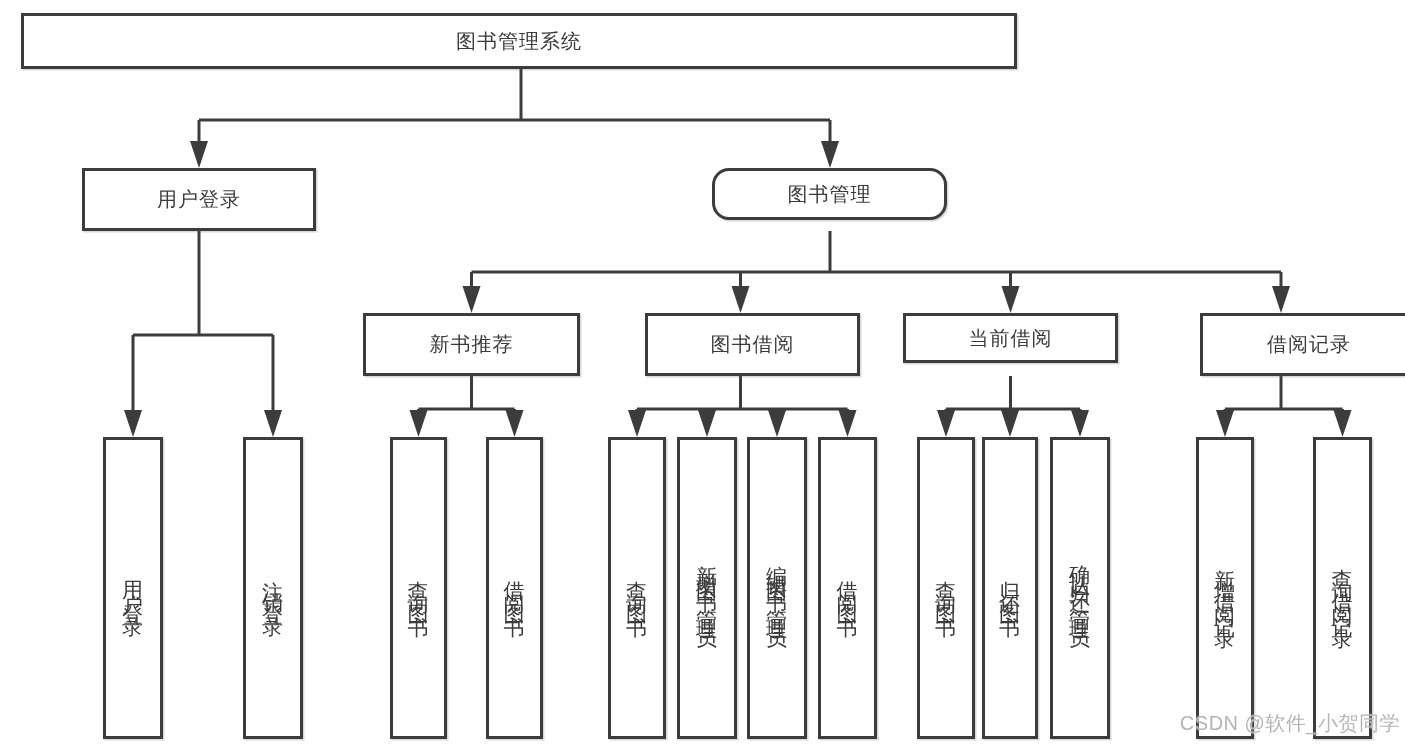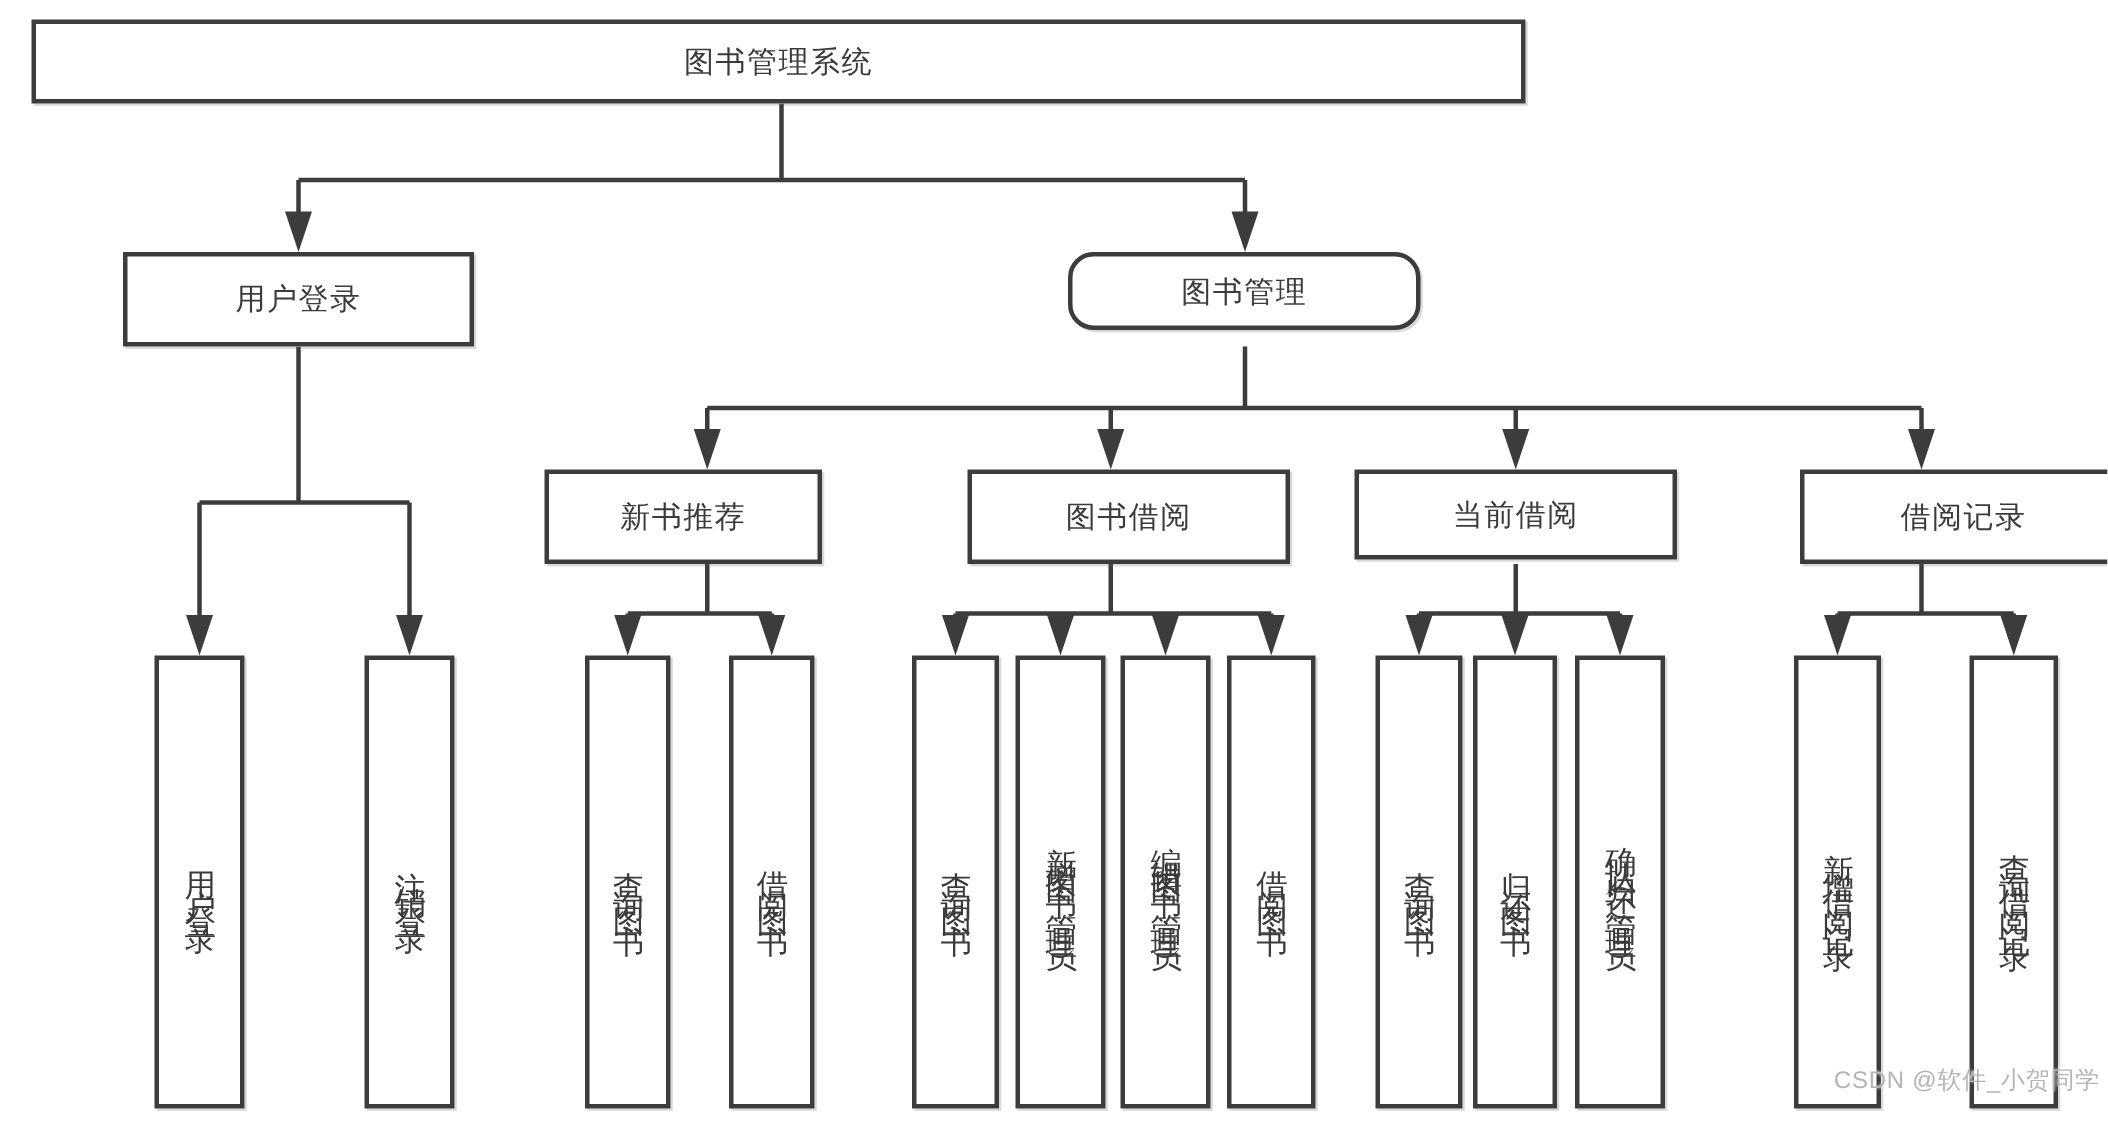--- a/index.html
+++ b/index.html
@@ -31,21 +31,21 @@
     line-height:1;
     white-space:nowrap;
   }
   .len4 span{letter-spacing:12px;}
   .len6 span{letter-spacing:12px;}
   .len9 span{letter-spacing:9px;}
   #watermark{
     position:absolute;
     right:5px;
     top:710px;
-    font-size:16px;
+    font-size:20px;
     color:#b4b4b4;
     z-index:3;
     letter-spacing:0.5px;
     text-shadow:0 0 2px #ffffff;
   }
 </style>
 </head>
 <body>
 
 <div id="stage">
@@ -94,27 +94,27 @@
       <span>图书管理系统</span>
     </div>
 
   <div class="box hbox" style="left:82px;top:168px;width:234px;height:63px;">
       <span>用户登录</span>
     </div>
   <div class="box hbox" style="left:712px;top:168px;width:235px;height:52px;border-radius:17px;">
       <span>图书管理</span>
     </div>
 
-  <div class="box hbox" style="left:363px;top:313px;width:185px;height:63px;text-align:right;">
+  <div class="box hbox" style="left:363px;top:313px;width:217px;height:63px;text-align:right;">
       <span>新书推荐</span>
     </div>
   <div class="box hbox" style="left:633px;top:313px;width:215px;height:63px;margin-left:12px;">
       <span>图书借阅</span>
     </div>
-  <div class="box hbox" style="left:903px;top:313px;width:215px;height:60px;">
+  <div class="box hbox" style="left:903px;top:313px;width:215px;height:50px;">
       <span>当前借阅</span>
     </div>
   <div class="box hbox" style="left:1172px;top:313px;width:218px;height:63px;margin-left:28px;">
       <span>借阅记录</span>
     </div>
 
   <div class="box vbox len4" style="left:103px;top:437px;width:60px;height:302px;">
       <span>用户登录</span>
     </div>
   <div class="box vbox len4" style="left:243px;top:437px;width:60px;height:302px;">

